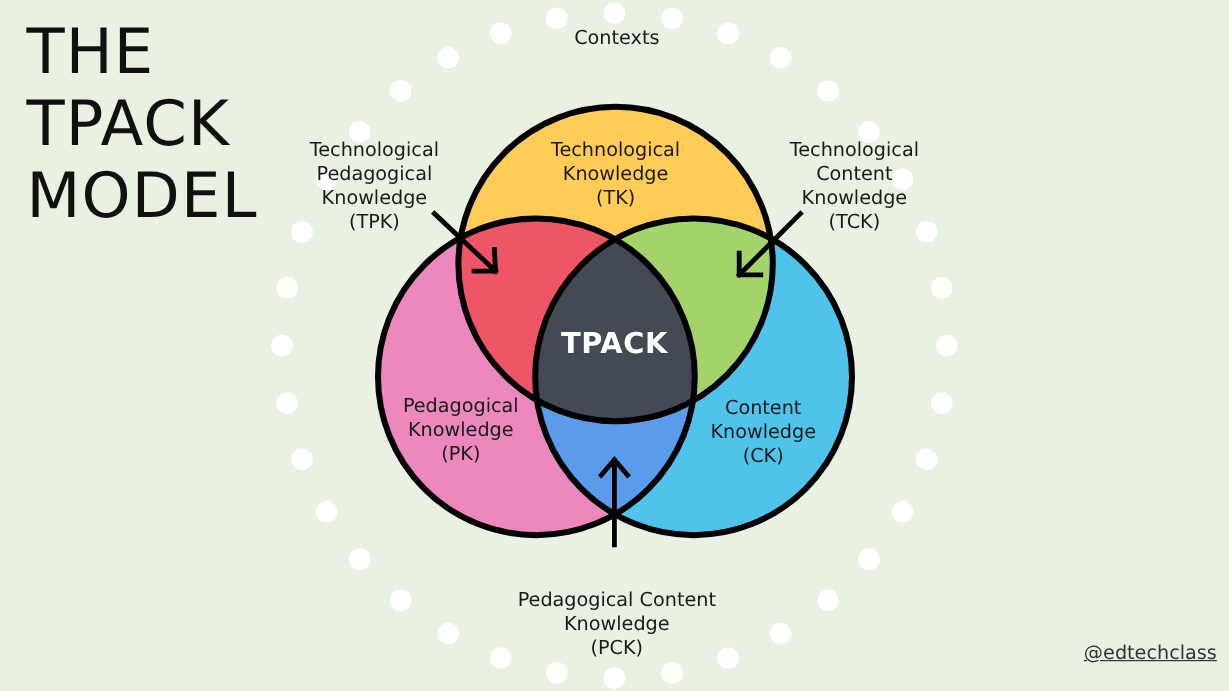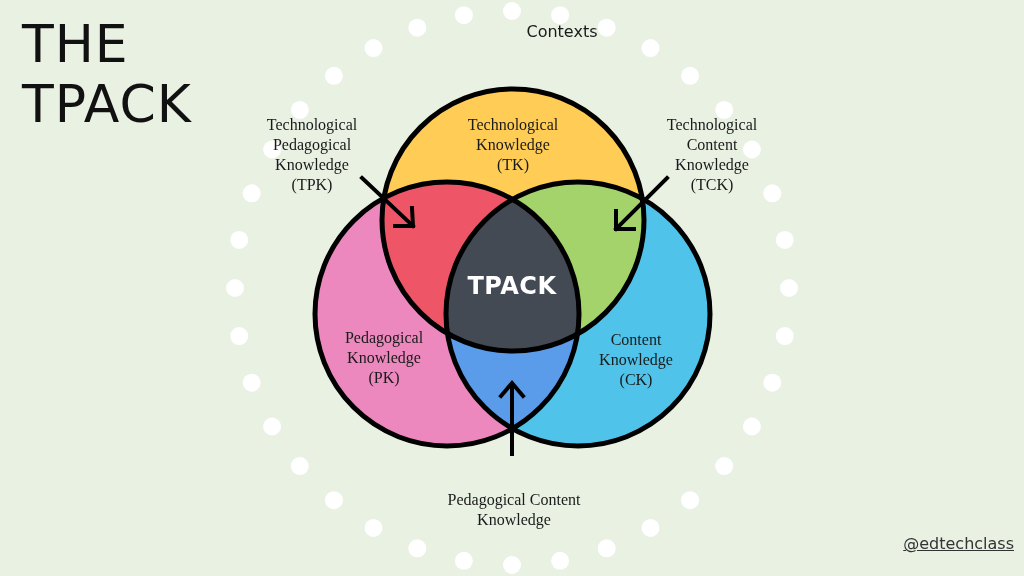--- a/index.html
+++ b/index.html
@@ -15,21 +15,21 @@
     font-family: "DejaVu Sans", sans-serif;
     font-size: 52px; line-height: 60px; color: #111;
     letter-spacing: 1px; font-weight: normal;
   }
   .title div { white-space: nowrap; }
   .label {
     position: absolute; text-align: center;
     font-size: 16px; line-height: 20px; color: #1a1a1a;
     white-space: nowrap; transform: translateX(-50%);
   }
-  .label div { white-space: nowrap; font-family: Liberation Serif, serif; }
+  .label div { white-space: nowrap; }
   .center-label {
     position: absolute; left: 512px; top: 272px; transform: translateX(-50%);
     font-size: 24px; font-weight: bold; color: #ffffff; letter-spacing: 0.5px;
   }
   .handle {
     position: absolute; right: 28px; top: 534px;
     font-size: 16px; color: #333; text-decoration: underline;
   }
 </style>
 </head>
@@ -120,23 +120,24 @@
       <g>
         <line x1="512" y1="454" x2="512" y2="384"></line>
         <polyline points="501,396 512,383 523,396"></polyline>
       </g>
     </g>
   </svg>
 
   <div class="title">
     <div>THE</div>
     <div>TPACK</div>
+    <div>MODEL</div>
   </div>
 
-  <div class="label" style="left:514px; top:22px;margin-left:48px;">Contexts</div>
+  <div class="label" style="left:514px; top:22px;">Contexts</div>
 
   <div class="label" style="left:513px; top:115px;">
     <div>Technological</div>
     <div>Knowledge</div>
     <div>(TK)</div>
   </div>
 
   <div class="label" style="left:384px; top:328px;">
     <div>Pedagogical</div>
     <div>Knowledge</div>
@@ -159,18 +160,19 @@
   <div class="label" style="left:712px; top:115px;">
     <div>Technological</div>
     <div>Content</div>
     <div>Knowledge</div>
     <div>(TCK)</div>
   </div>
 
   <div class="label" style="left:514px; top:466px;margin-top:24px;">
     <div>Pedagogical Content</div>
     <div>Knowledge</div>
+    <div>(PCK)</div>
   </div>
 
   <div class="center-label">TPACK</div>
 
   <div class="handle">@edtechclass</div>
 </div>
 
 </body></html>

